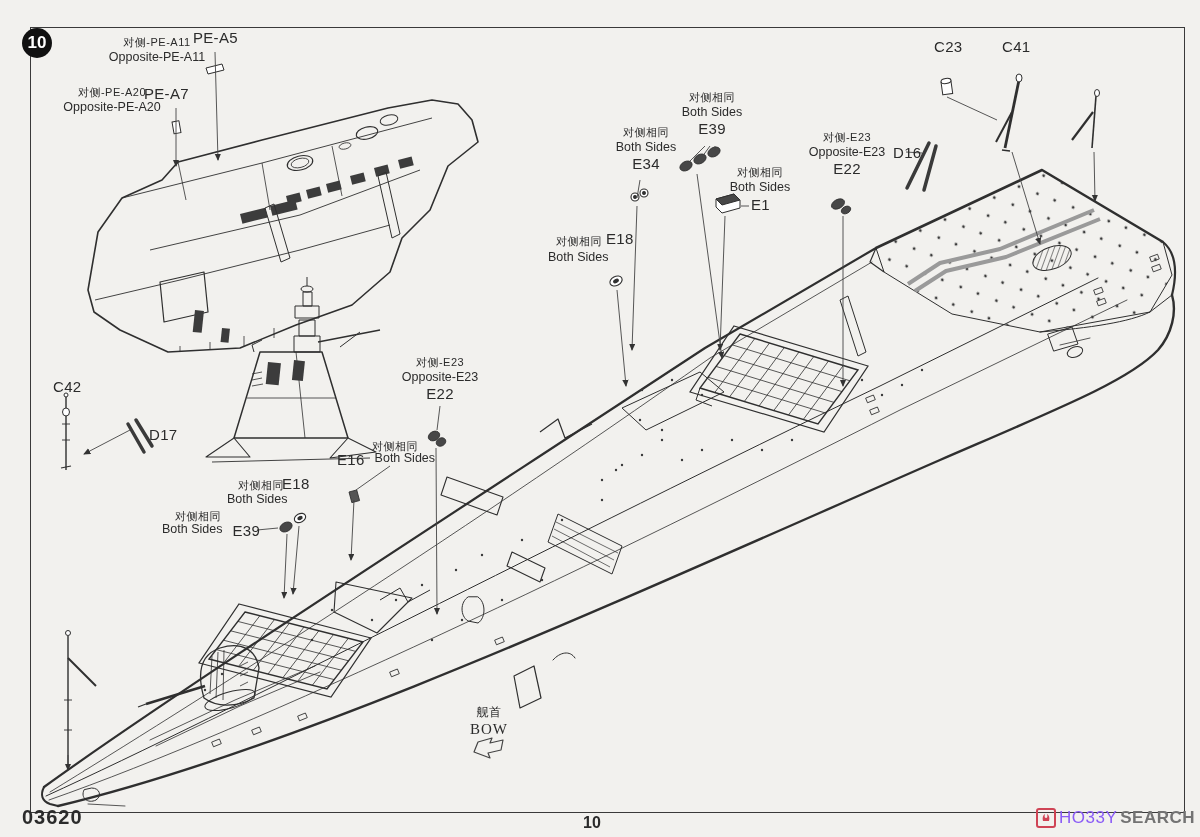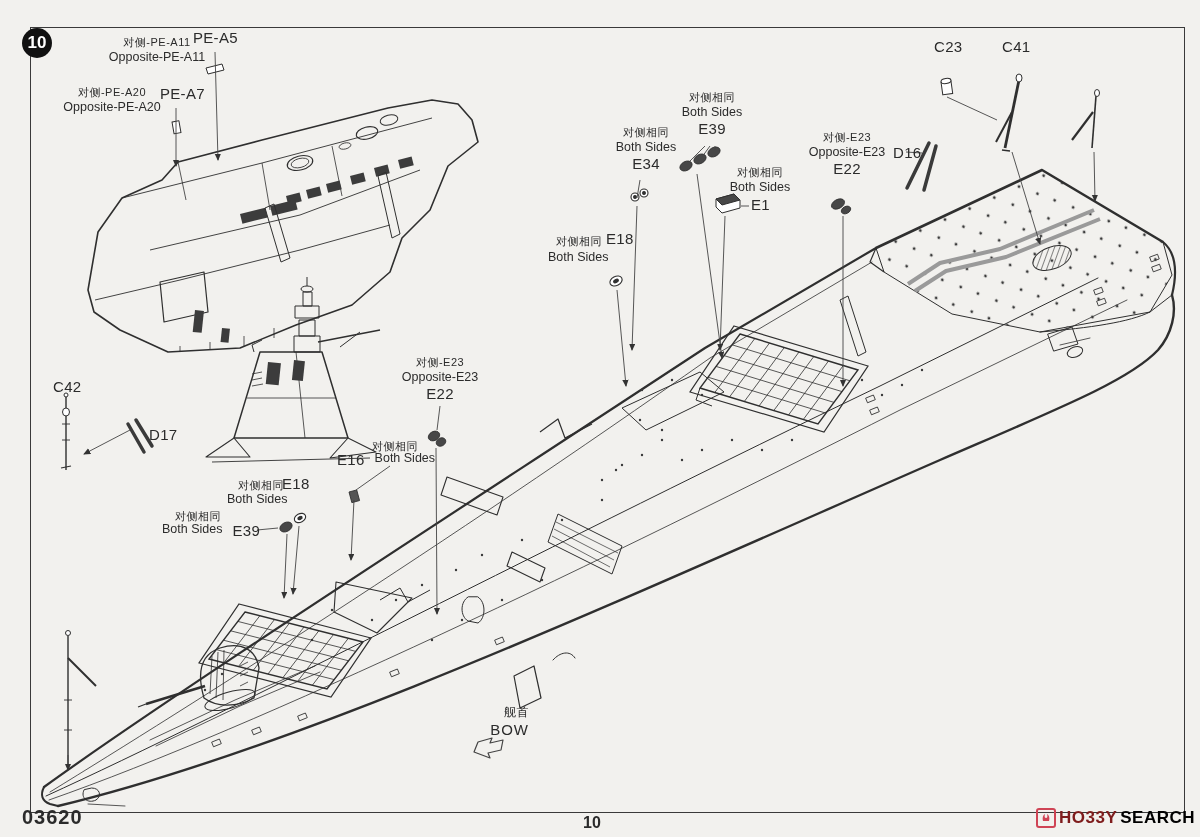--- a/index.html
+++ b/index.html
@@ -17,28 +17,28 @@
   .en{font-size:12.5px;}
   .part{font-size:15px;letter-spacing:.3px;}
   .row{display:flex;align-items:flex-start;gap:10px;}
   .badge{
     position:absolute;left:22px;top:28px;width:30px;height:30px;border-radius:50%;
     background:#111;color:#fff;font-weight:bold;font-size:17px;
     display:flex;align-items:center;justify-content:center;
   }
   .kit{position:absolute;left:22px;top:806px;font-size:20px;font-weight:bold;letter-spacing:1px;text-align:center;}
   .pagenum{position:absolute;left:583px;top:814px;font-size:16px;font-weight:bold;}
-  .bowlbl{position:absolute;left:449px;top:704px;width:80px;text-align:right;}
+  .bowlbl{position:absolute;left:449px;top:704px;width:80px;text-align:center;font-family:Liberation Serif, serif;}
   .bowlbl .cn{font-size:12px;}
   .bowlbl .en{font-size:15px;letter-spacing:1px;}
   .wm{position:absolute;left:1036px;top:808px;display:flex;align-items:center;gap:3px;}
   .wm .wicon{width:16px;height:16px;border:2px solid #cf4455;border-radius:3px;display:flex;align-items:center;justify-content:center;}
   .wm .wicon svg{display:block;}
-  .wm .hobby{color:#7f1d1d;font-weight:bold;font-size:17px;letter-spacing:.5px;text-align:center;}
-  .wm .search{color:#000000;font-weight:bold;font-size:17px;letter-spacing:.5px;}
+  .wm .hobby{color:#8b5cf6;font-weight:normal;font-size:17px;letter-spacing:.5px;text-align:center;}
+  .wm .search{color:#737373;font-weight:bold;font-size:17px;letter-spacing:.5px;}
 </style>
 </head>
 <body>
 
 <div class="frame"></div>
 
 <svg class="draw" width="1200" height="837" viewBox="0 0 1200 837">
   <defs>
     <marker id="arr" markerWidth="9" markerHeight="8" refX="7" refY="3.5" orient="auto">
       <path d="M0,0 L8,3.5 L0,7 Z" fill="#333"></path>
@@ -372,21 +372,21 @@
 <div class="lbl c" style="left:90px;top:30px;width:134px;margin-top:6px;">
   <div class="cn">对侧-PE-A11</div>
   <div class="en">Opposite-PE-A11</div>
 </div>
 <div class="lbl part" style="left:193px;top:29px;text-align:center;">PE-A5</div>
 
 <div class="lbl c" style="left:45px;top:86px;width:134px;">
   <div class="cn">对侧-PE-A20</div>
   <div class="en">Opposite-PE-A20</div>
 </div>
-<div class="lbl part" style="left:160px;top:85px;">PE-A7</div>
+<div class="lbl part" style="left:144px;top:85px;">PE-A7</div>
 
 <div class="lbl c" style="left:586px;top:126px;width:120px;">
   <div class="cn">对侧相同</div>
   <div class="en">Both Sides</div>
   <div class="part">E34</div>
 </div>
 
 <div class="lbl c" style="left:652px;top:91px;width:120px;">
   <div class="cn">对侧相同</div>
   <div class="en">Both Sides</div>

